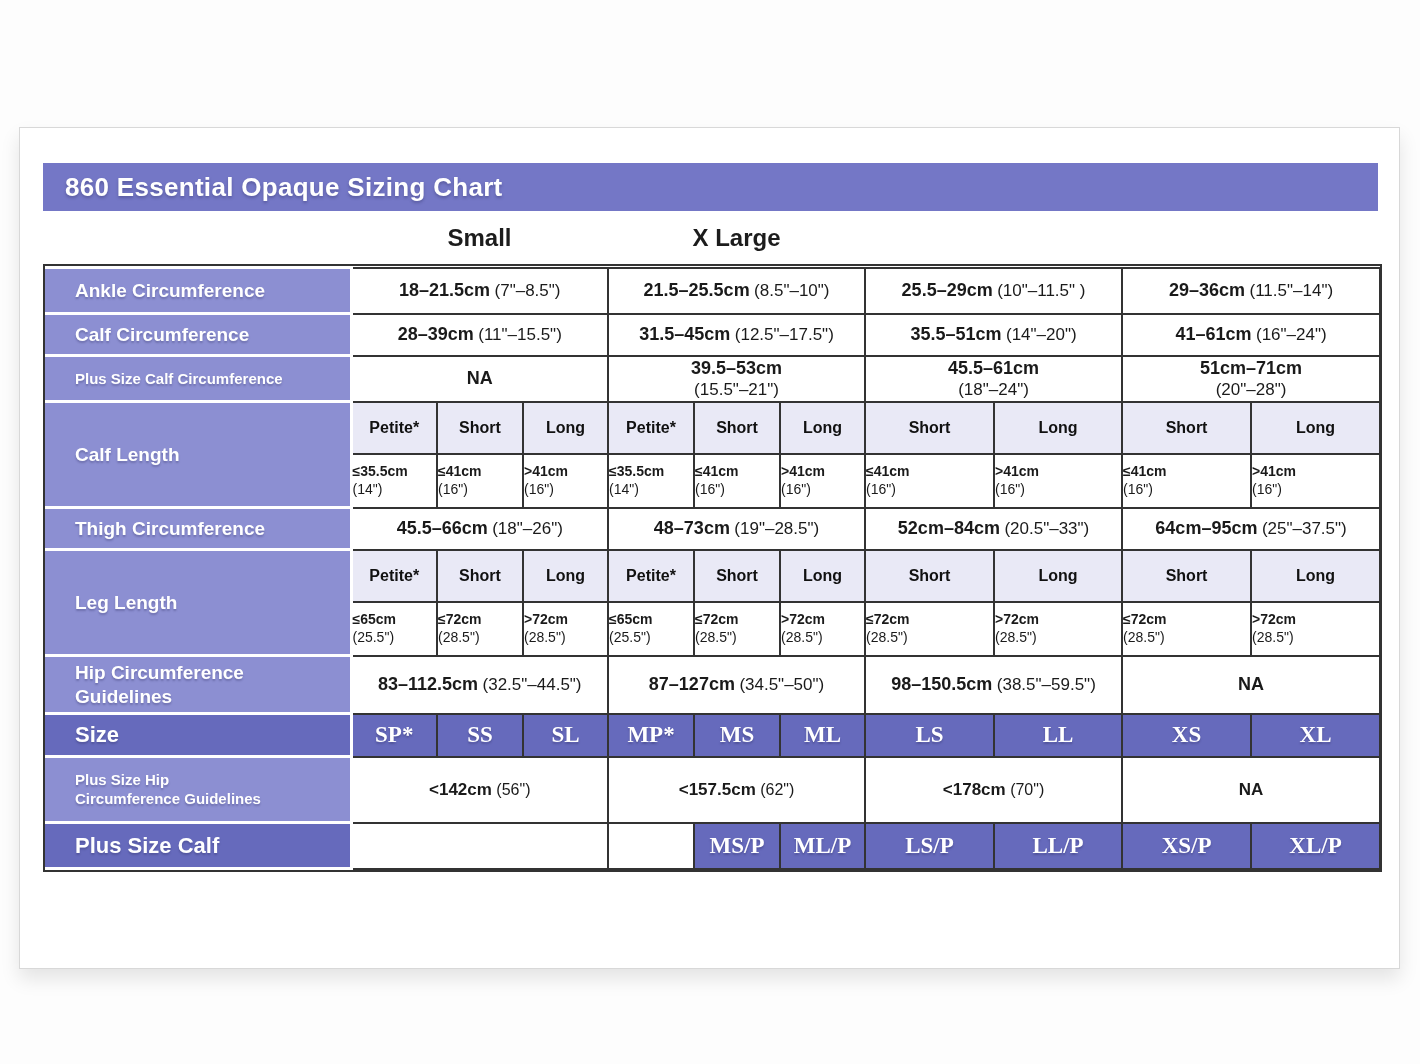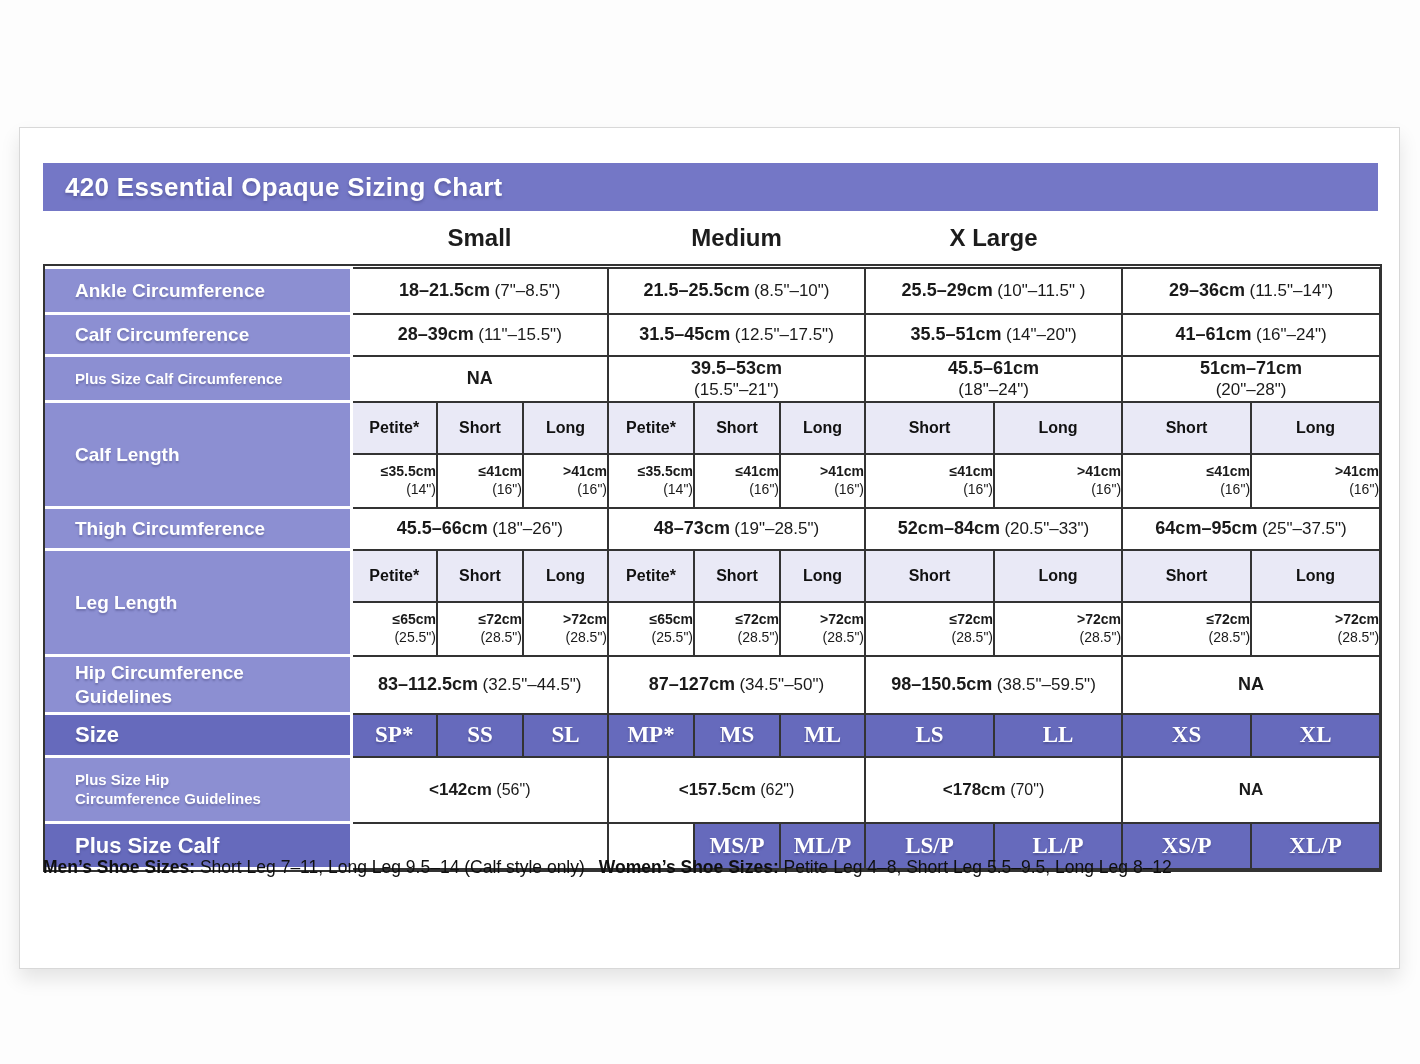--- a/index.html
+++ b/index.html
@@ -15,21 +15,21 @@
   .size-headers .sh-lbl{display:flex;align-items:center;justify-content:center;font-size:24px;
                 font-weight:bold;color:#1c1c1c;}
   .table-wrap{position:absolute;left:23px;top:136px;width:1335px;border:2px solid #333;}
   table.szt{border-collapse:collapse;table-layout:fixed;width:1335px;}
   td.d{border:2px solid #333;background:#fff;text-align:center;vertical-align:middle;padding:0;color:#1a1a1a;}
   td.d .cm{font-weight:bold;font-size:18px;}
   td.d .in{font-weight:normal;font-size:17px;}
   td.d.stack .cm,td.d.stack .in{display:block;line-height:1.25;}
   td.sh{border:2px solid #333;background:#e9e9f6;text-align:center;vertical-align:middle;
         font-weight:bold;font-size:16px;color:#111;padding:16px;}
-  td.sd{border:2px solid #333;background:#fff;text-align:right;vertical-align:middle;padding:2px 0;color:#1a1a1a;}
+  td.sd{border:2px solid #333;background:#fff;text-align:left;vertical-align:middle;padding:2px 0;color:#1a1a1a;}
   td.sd .cm,td.sd .in{display:block;line-height:1.25;font-size:14px;}
   td.sd .cm{font-weight:bold;}
   th.lbl{background:#8c8fd2;border-top:3px solid #fff;border-bottom:3px solid #fff;border-right:3px solid #fff;
          border-left:none;text-align:left;padding:2px 8px 2px 30px;color:#fff;font-weight:bold;font-size:19px;
          text-shadow:0 2px 2px rgba(40,40,90,.30);vertical-align:middle;}
   th.lbl.smalltxt{font-size:15px;}
   th.lbl.dark{background:#666abc;font-size:22px;}
   th.lbl .l2{display:block;line-height:1.25;}
   td.szc{border:2px solid #333;background:#666abc;color:#fff;font-weight:bold;font-size:23px;
          text-align:center;vertical-align:middle;text-shadow:0 2px 2px rgba(40,40,90,.35);padding:0;font-family:Liberation Serif, serif;}
@@ -40,27 +40,26 @@
   .footer b{font-weight:bold;}
   .footer .gap{display:inline-block;width:14px;}
 </style>
 </head>
 <body>
 
 <div class="stage">
   <div class="card">
 
     <div class="banner">
-      <span class="ttl">420 Essential Opaque Sizing Chart</span>
+      <span class="ttl">860 Essential Opaque Sizing Chart</span>
     </div>
 
     <div class="size-headers">
       <div class="sh-lbl"></div>
       <div class="sh-lbl">Small</div>
-      <div class="sh-lbl">Medium</div>
       <div class="sh-lbl">X Large</div>
     </div>
 
     <div class="table-wrap">
       <table class="szt">
         <colgroup>
           <col style="width:306px">
             <col style="width:86px">
             <col style="width:86px">
             <col style="width:85px">
@@ -275,19 +274,16 @@
           <td class="szc">LS/P</td>
           <td class="szc">LL/P</td>
           <td class="szc">XS/P</td>
           <td class="szc">XL/P</td>
         </tr>
       </tbody>
         </table>
     </div>
 
     <div class="footer">
-      <div>
-        <b>Men’s Shoe Sizes:</b><span> Short Leg 7–11, Long Leg 9.5–14 (Calf style only)</span><span class="gap"></span><b>Women’s Shoe Sizes:</b><span> Petite Leg 4–8,  Short Leg 5.5–9.5, Long Leg 8–12</span>
-      </div>
     </div>
 
   </div>
 </div>
 
 </body></html>

